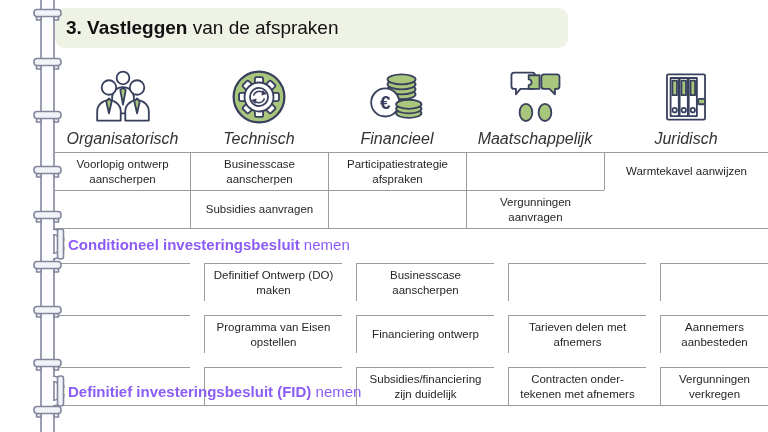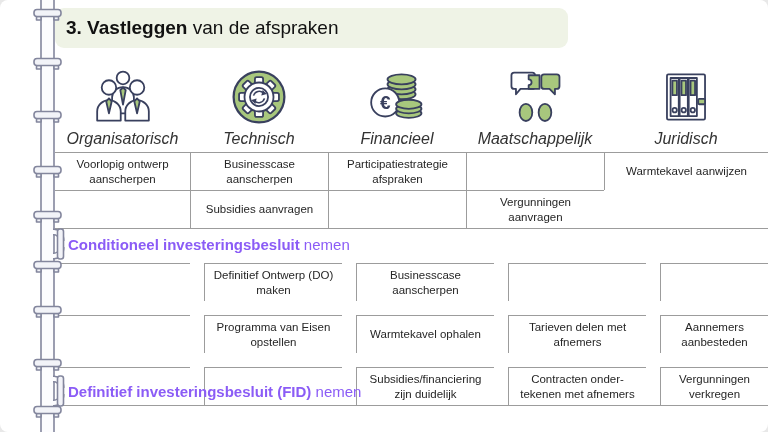--- a/index.html
+++ b/index.html
@@ -1,18 +1,18 @@
 <!DOCTYPE html>
 <html style="--accent-green: #a8c77d; --title-bg: #eff3e6; --outline-navy: #39405e; --border-gray: #9c9c9c; --pipe-gray: #83869d; --text-dark: #262626;"><head>
 <meta charset="utf-8">
 <style>
   html,body{margin:0;padding:0;background:#e8e8e8;}
   .slide{
     position:relative; width:768px; height:432px; background:#ffffff;
-    overflow:hidden; font-family:"Liberation Sans", sans-serif; color:var(--text-dark,#262626);border-radius:8px;
+    overflow:hidden; font-family:"Liberation Sans", sans-serif; color:var(--text-dark,#262626);
   }
   
   .pipe{position:absolute; left:0; top:0; width:80px; height:432px; z-index:5;}
   .pk{stroke:var(--pipe-gray);}
   .pw{fill:#fcfcfe;}
   .pf{fill:#f2f3f8;}
   
   .title-bar{
     position:absolute; left:55px; top:8px; width:513px; height:40px;
     background:var(--title-bg); border-radius:9px; z-index:1;
@@ -231,21 +231,21 @@
   </div>
 
   <div class="table t2">
     <div class="cell"></div>
     <div class="cell">Definitief Ontwerp (DO) maken</div>
     <div class="cell">Businesscase aanscherpen</div>
     <div class="cell"></div>
     <div class="cell"></div>
     <div class="cell"></div>
     <div class="cell">Programma van Eisen opstellen</div>
-    <div class="cell">Warmtekavel ophalen</div>
+    <div class="cell">Financiering ontwerp</div>
     <div class="cell">Tarieven delen met afnemers</div>
     <div class="cell">Aannemers aanbesteden</div>
     <div class="cell"></div>
     <div class="cell"></div>
     <div class="cell">Subsidies/financiering zijn duidelijk</div>
     <div class="cell">Contracten onder-tekenen met afnemers</div>
     <div class="cell">Vergunningen verkregen</div>
   </div>
 
   <div class="milestone m2">

